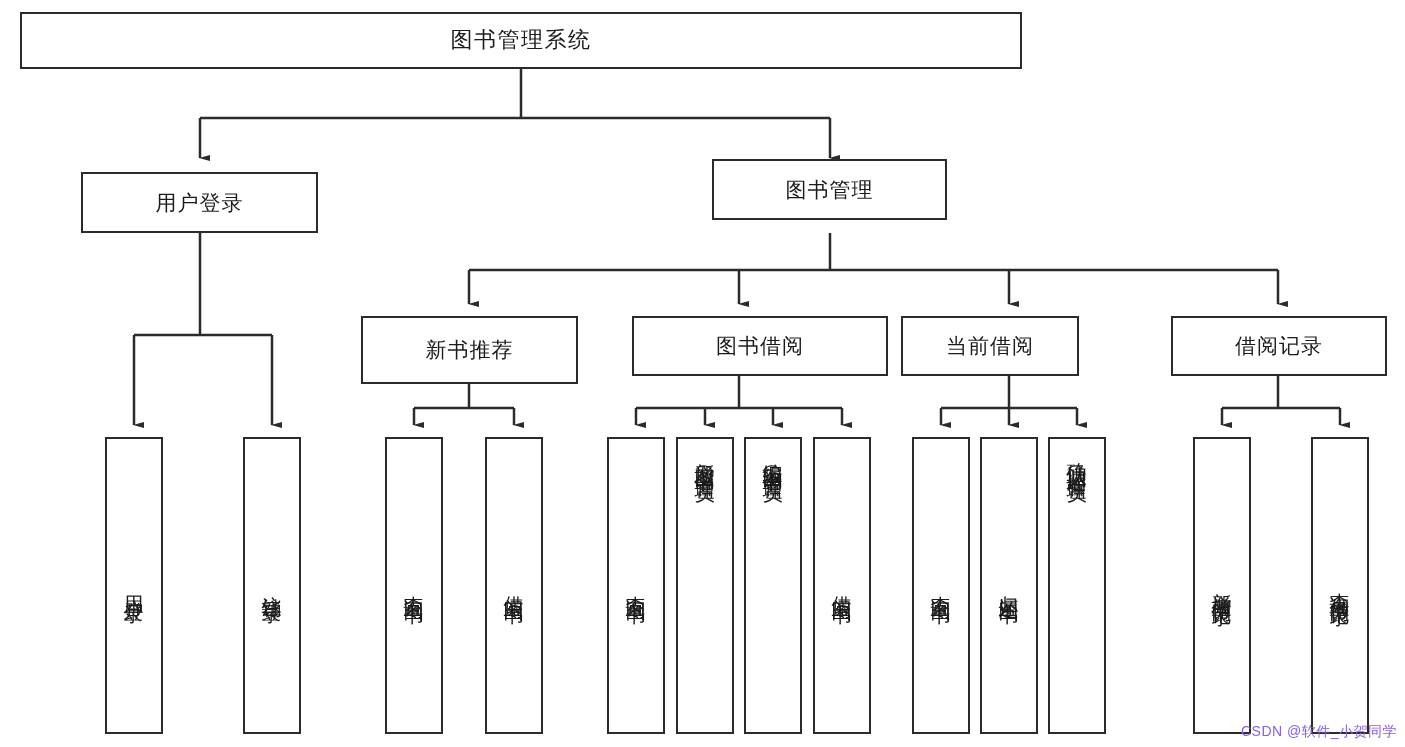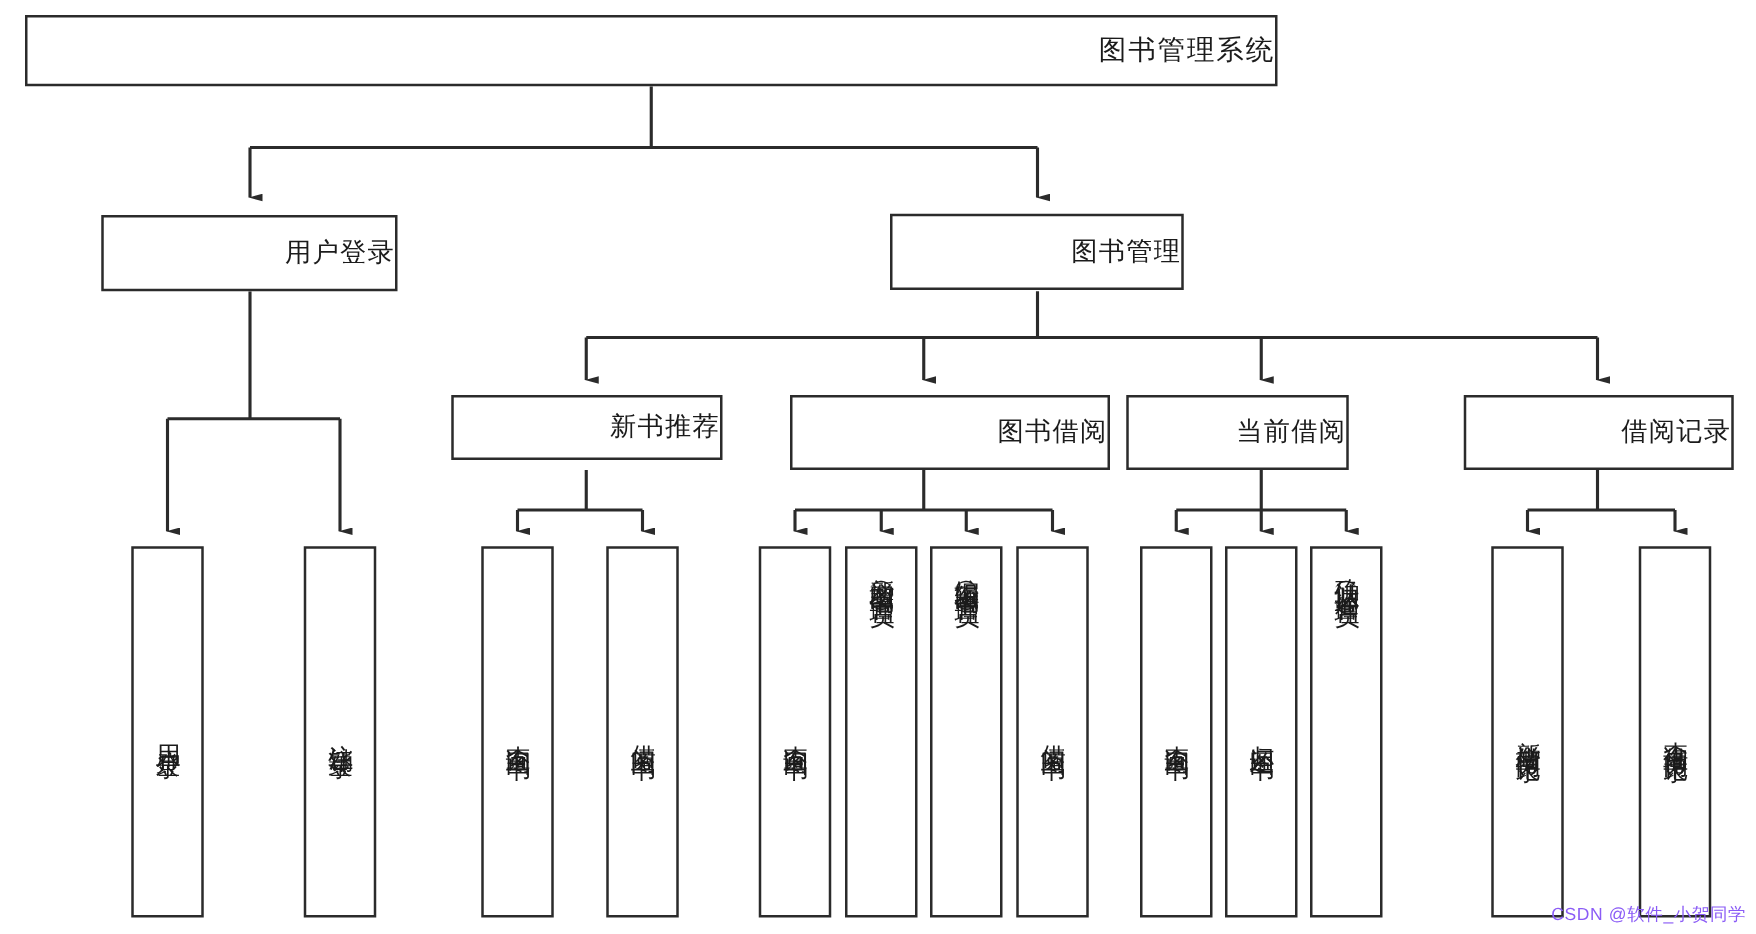--- a/index.html
+++ b/index.html
@@ -26,21 +26,21 @@
     height: 747px;
     pointer-events: none;
   }
   .node {
     position: absolute;
     box-sizing: border-box;
     background: #ffffff;
     border: 2px solid #2b2b2b;
     display: flex;
     align-items: center;
-    justify-content: flex-end;
+    justify-content: center;
     color: #1b1b1b;
   }
   .node .label {
     display: block;
     text-align: center;
     line-height: 1.12;
     white-space: pre-line;
   }
   
   .node.horiz .label {
@@ -134,25 +134,25 @@
     </g>
   </svg>
 
   <div class="node horiz root" style="left:20px; top:12px; width:1002px; height:57px;">
     <span class="label">图书管理系统</span>
   </div>
 
   <div class="node horiz" style="left:81px; top:172px; width:237px; height:61px;">
     <span class="label">用户登录</span>
   </div>
-  <div class="node horiz" style="left:712px; top:171px; width:235px; height:61px;">
+  <div class="node horiz" style="left:712px; top:159px; width:235px; height:61px;">
     <span class="label">图书管理</span>
   </div>
 
-  <div class="node horiz" style="left:361px; top:316px; width:217px; height:52px;">
+  <div class="node horiz" style="left:361px; top:316px; width:217px; height:68px;">
     <span class="label">新书推荐</span>
   </div>
   <div class="node horiz" style="left:632px; top:316px; width:256px; height:60px;">
     <span class="label">图书借阅</span>
   </div>
   <div class="node horiz" style="left:901px; top:316px; width:178px; height:60px;">
     <span class="label">当前借阅</span>
   </div>
   <div class="node horiz" style="left:1171px; top:316px; width:216px; height:60px;">
     <span class="label">借阅记录</span>

